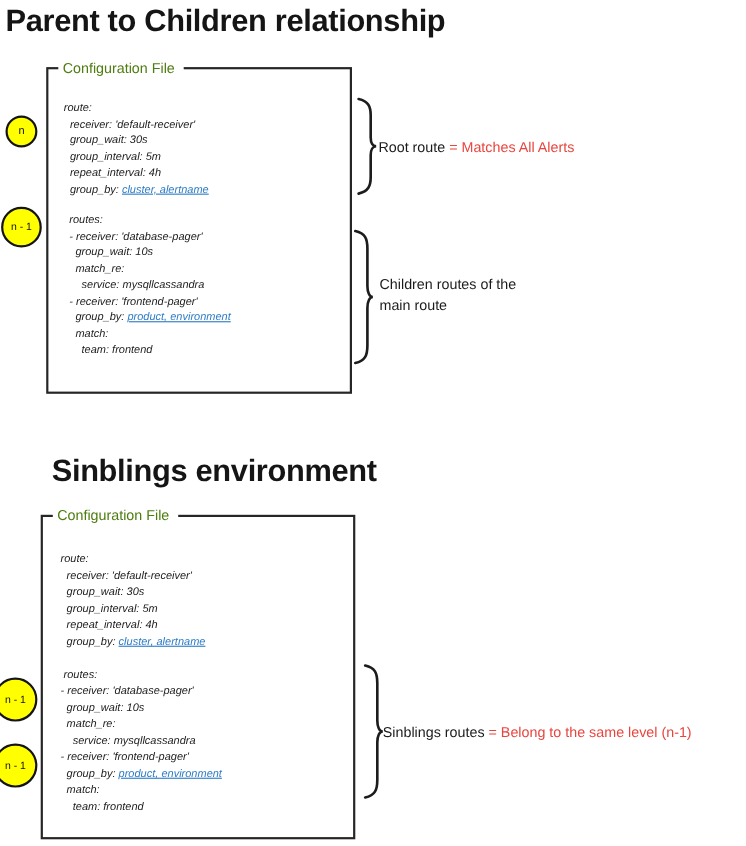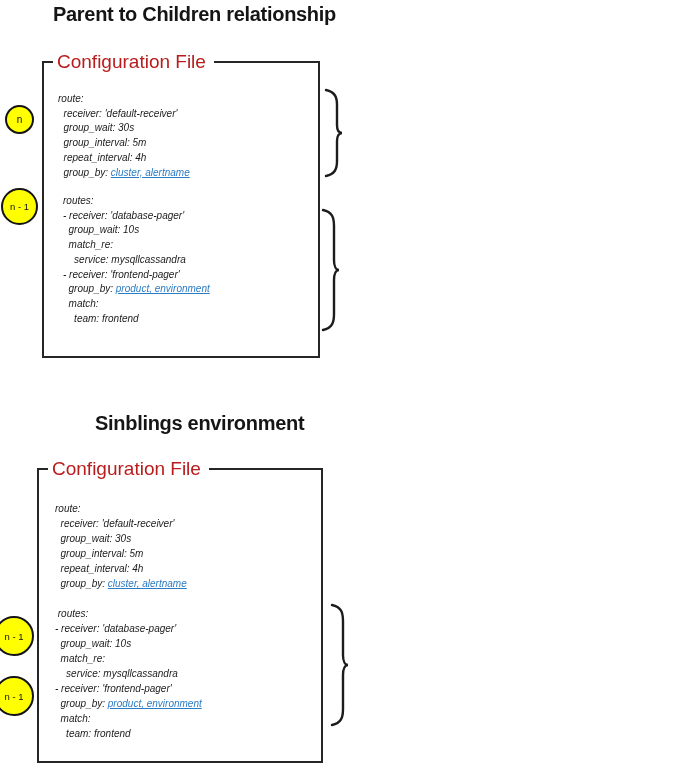--- a/index.html
+++ b/index.html
@@ -7,35 +7,34 @@
     --red:#e8453f;
     --blue:#2b7bc5;
     --yellow:#ffff00;
   }
   html,body{margin:0;padding:0;background:#fff;}
   .canvas{
     position:relative;width:678px;height:769px;background:#fff;overflow:hidden;
     font-family:"Liberation Sans",sans-serif;color:var(--ink);
   }
   .sec-title{
-    position:absolute;font-size:20px;font-weight:700;letter-spacing:-0.3px;color:#151515;
+    position:absolute;font-size:28px;font-weight:700;letter-spacing:-0.3px;color:#151515;
     white-space:nowrap;
-    margin-left:48px;
   }
   #title1{left:5px;top:3px;}
   #title2{left:47px;top:412px;}
 
   .config-box{
     position:absolute;border:2px solid #262626;background:#fff;box-sizing:border-box;
   }
   #box1{left:42px;top:61px;width:278px;height:297px;}
   #box2{left:37px;top:468px;width:286px;height:295px;}
   .box-label{
     position:absolute;top:-9px;left:9px;background:#fff;
-    padding:0 8px 0 4px;font-size:19px;color:#b91c1c;white-space:nowrap;line-height:16px;
+    padding:0 8px 0 4px;font-size:13px;color:#4d7c0f;white-space:nowrap;line-height:16px;
   }
 
   .code{
     position:absolute;font-size:10px;color:#1b1b1b;white-space:pre;font-style:italic;
   }
   #box1 .code{line-height:14.7px;}
   #box2 .code{line-height:15px;}
   #s1-code1{left:14px;top:29px;}
   #s1-code2{left:19px;top:131px;}
   #s2-code1{left:16px;top:31px;}
@@ -84,32 +83,41 @@
     <svg width="20" height="90" viewBox="0 0 20 90" aria-hidden="true">
       <path d="M 2 2 C 11 4 13 9 13 17 L 13 37 C 13 42 15 45 18 45 C 15 45 13 48 13 53 L 13 73 C 13 81 11 86 2 88"></path>
     </svg>
   </div>
   <div class="brace" id="brace-s1-b">
     <svg width="20" height="124" viewBox="0 0 20 124" aria-hidden="true">
       <path d="M 2 2 C 11 4 13 9 13 18 L 13 52 C 13 58 15 62 18 62 C 15 62 13 66 13 72 L 13 106 C 13 115 11 120 2 122"></path>
     </svg>
   </div>
 
+  <div class="annotation" id="ann-root">
+    <span>Root route </span><span class="hl">= Matches All Alerts</span>
+  </div>
+  <div class="annotation" id="ann-children">
+    <span>Children routes of the main route</span><span class="hl"></span>
+  </div>
 
   <div class="sec-title" id="title2">Sinblings environment</div>
 
   <div class="config-box" id="box2">
     <div class="box-label">Configuration File</div>
     <div class="code" id="s2-code1"><div>route:</div><div>  receiver: 'default-receiver'</div><div>  group_wait: 30s</div><div>  group_interval: 5m</div><div>  repeat_interval: 4h</div><div><span>  group_by: </span><span class="code-link">cluster, alertname</span></div></div>
     <div class="code" id="s2-code2"><div> routes:</div><div>- receiver: 'database-pager'</div><div>  group_wait: 10s</div><div>  match_re:</div><div>    service: mysqllcassandra</div><div>- receiver: 'frontend-pager'</div><div><span>  group_by: </span><span class="code-link">product, environment</span></div><div>  match:</div><div>    team: frontend</div></div>
   </div>
 
   <div class="badge" id="badge-s2-n1a">n - 1</div>
   <div class="badge" id="badge-s2-n1b">n - 1</div>
 
   <div class="brace" id="brace-s2">
     <svg width="20" height="124" viewBox="0 0 20 124" aria-hidden="true">
       <path d="M 2 2 C 11 4 13 9 13 18 L 13 52 C 13 58 15 62 18 62 C 15 62 13 66 13 72 L 13 106 C 13 115 11 120 2 122"></path>
     </svg>
   </div>
 
+  <div class="annotation" id="ann-siblings">
+    <span>Sinblings routes </span><span class="hl">= Belong to the same level (n-1)</span>
+  </div>
 
 </div>
 
 </body></html>

